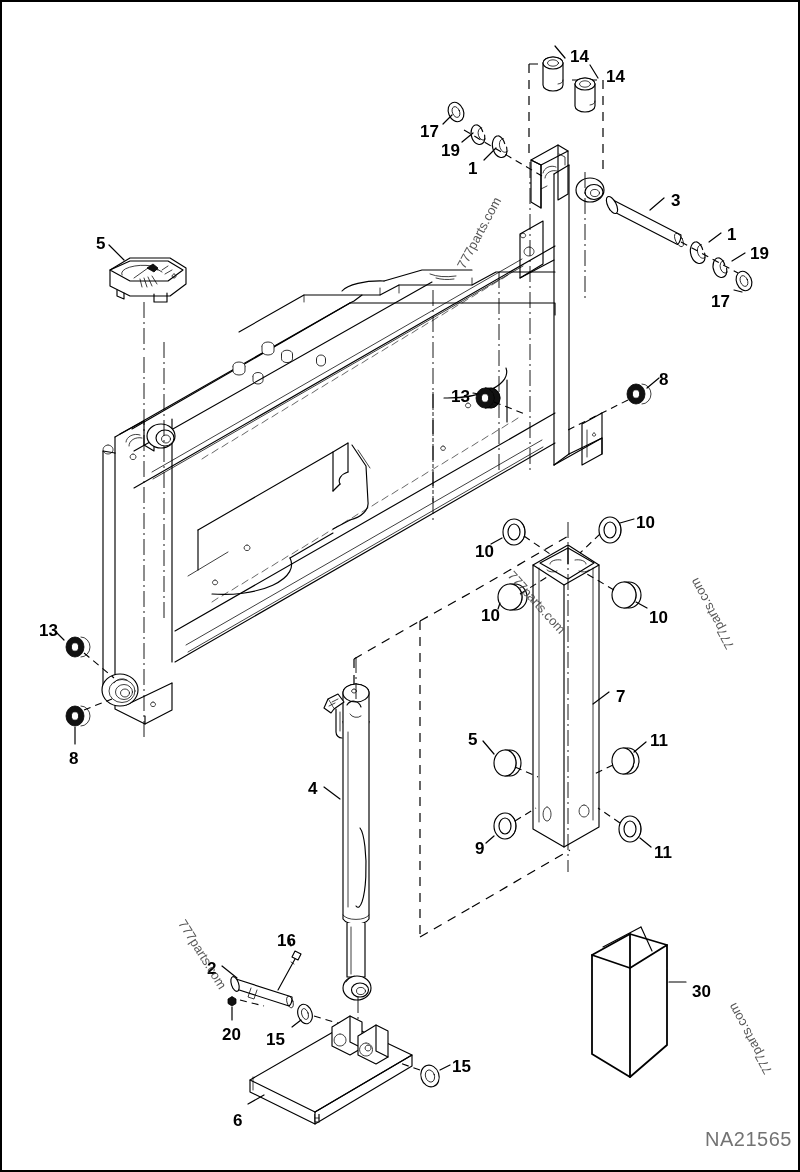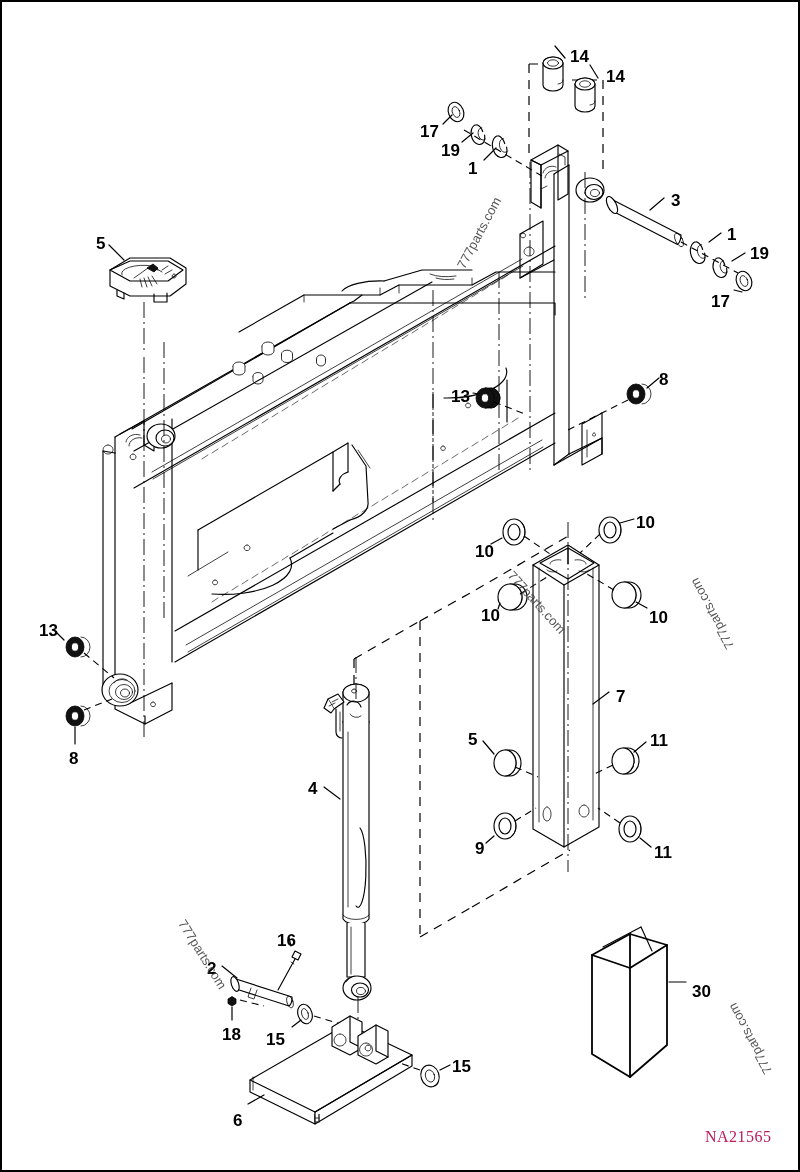--- a/index.html
+++ b/index.html
@@ -31,24 +31,24 @@
     font-family:"Liberation Sans",sans-serif;
     font-weight:bold;
     font-size:17px;
     color:#000;
     line-height:1;
     white-space:nowrap;
     user-select:none;
   }
   #diagram-id{
     position:absolute;
-    font-family:Liberation Serif, serif;
-    font-size:16px;
+    font-family:Liberation Sans, sans-serif;
+    font-size:20px;
     letter-spacing:0.5px;
-    color:#be185d;
+    color:#737373;
   }
   .wm{
     position:absolute;
     font-family:"Liberation Sans",sans-serif;
     font-size:13px;
     color:#3b3b3b;
     white-space:nowrap;
     opacity:.85;
     user-select:none;
   }
@@ -544,21 +544,21 @@
   <div class="callout" style="left:37px;top:620px">13</div>
   <div class="callout" style="left:67px;top:748px">8</div>
   <div class="callout" style="left:614px;top:686px">7</div>
   <div class="callout" style="left:466px;top:729px">5</div>
   <div class="callout" style="left:648px;top:730px">11</div>
   <div class="callout" style="left:473px;top:838px">9</div>
   <div class="callout" style="left:652px;top:842px">11</div>
   <div class="callout" style="left:306px;top:778px">4</div>
   <div class="callout" style="left:275px;top:930px">16</div>
   <div class="callout" style="left:205px;top:958px">2</div>
-  <div class="callout" style="left:220px;top:1024px">18</div>
+  <div class="callout" style="left:220px;top:1024px">20</div>
   <div class="callout" style="left:264px;top:1029px">15</div>
   <div class="callout" style="left:450px;top:1056px">15</div>
   <div class="callout" style="left:231px;top:1110px">6</div>
   <div class="callout" style="left:690px;top:981px">30</div>
 
   <div class="wm" style="left:452px;top:262px;transform:rotate(-62deg);transform-origin:left top">777parts.com</div>
   <div class="wm" style="left:514px;top:566px;transform:rotate(48deg);transform-origin:left top">777parts.com</div>
   <div class="wm" style="left:722px;top:650px;transform:rotate(-118deg);transform-origin:left top">777parts.com</div>
   <div class="wm" style="left:186px;top:915px;transform:rotate(58deg);transform-origin:left top">777parts.com</div>
   <div class="wm" style="left:760px;top:1075px;transform:rotate(-118deg);transform-origin:left top">777parts.com</div>

